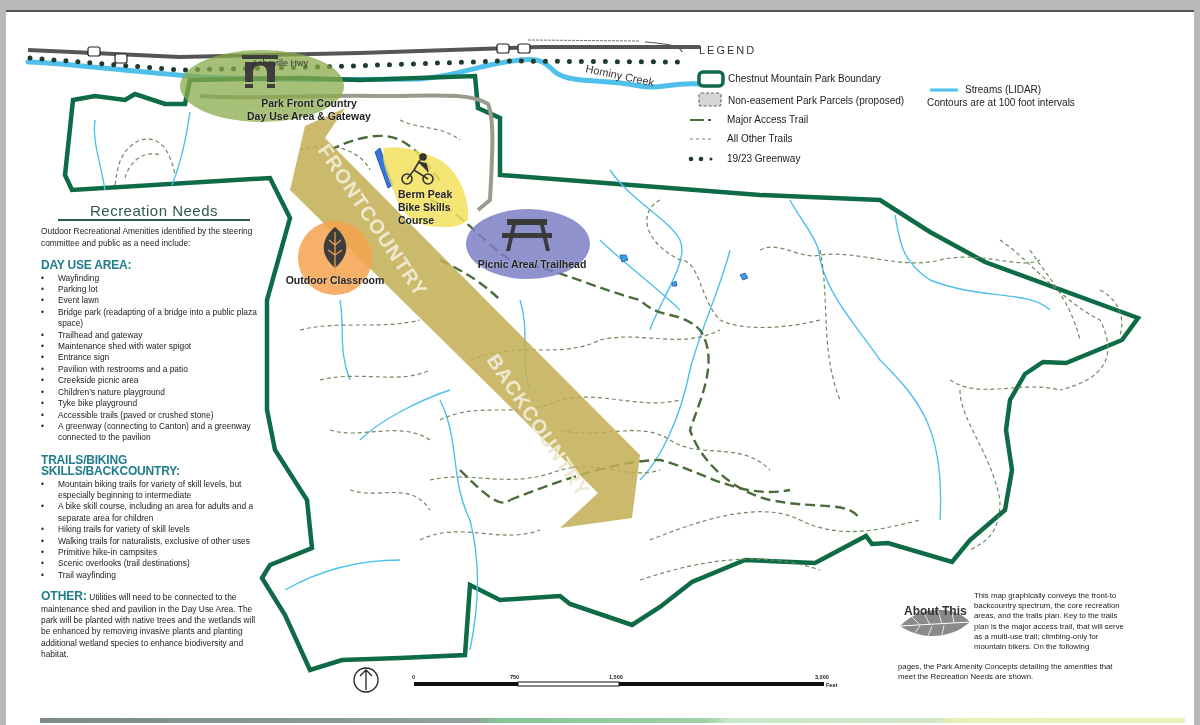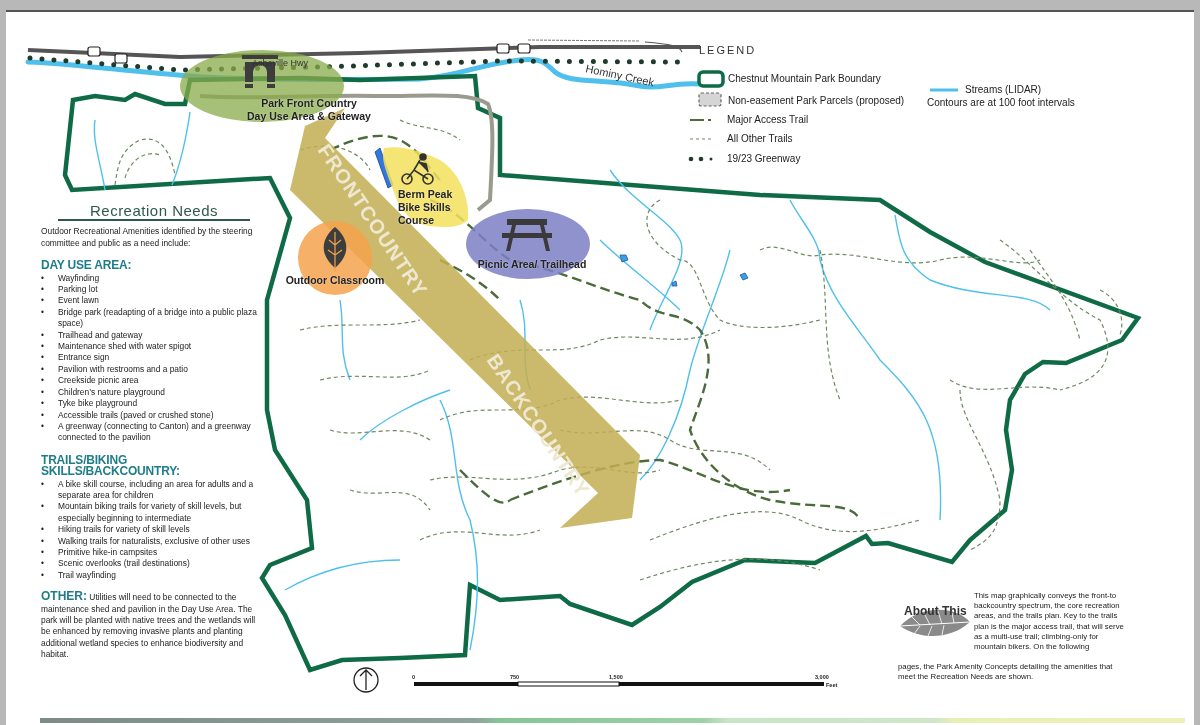--- a/index.html
+++ b/index.html
@@ -241,22 +241,22 @@
     <li>Pavilion with restrooms and a patio</li>
     <li>Creekside picnic area</li>
     <li>Children’s nature playground</li>
     <li>Tyke bike playground</li>
     <li>Accessible trails (paved or crushed stone)</li>
     <li>A greenway (connecting to Canton) and a greenway connected to the pavilion</li>
   </ul>
 
   <div class="sec-h">TRAILS/BIKING SKILLS/BACKCOUNTRY:</div>
   <ul class="bullets">
+    <li>Mountain biking trails for variety of skill levels, but especially beginning to intermediate</li>
     <li>A bike skill course, including an area for adults and a separate area for children</li>
-    <li>Mountain biking trails for variety of skill levels, but especially beginning to intermediate</li>
     <li>Hiking trails for variety of skill levels</li>
     <li>Walking trails for naturalists, exclusive of other uses</li>
     <li>Primitive hike-in campsites</li>
     <li>Scenic overlooks (trail destinations)</li>
     <li>Trail wayfinding</li>
   </ul>
 
   <div class="other">
     <span class="other-h">OTHER:</span>
     <span>Utilities will need to be connected to the maintenance shed and pavilion in the Day Use Area.  The park will be planted with native trees and the wetlands will be enhanced by removing invasive plants and planting additional wetland species to enhance biodiversity and habitat.</span>

